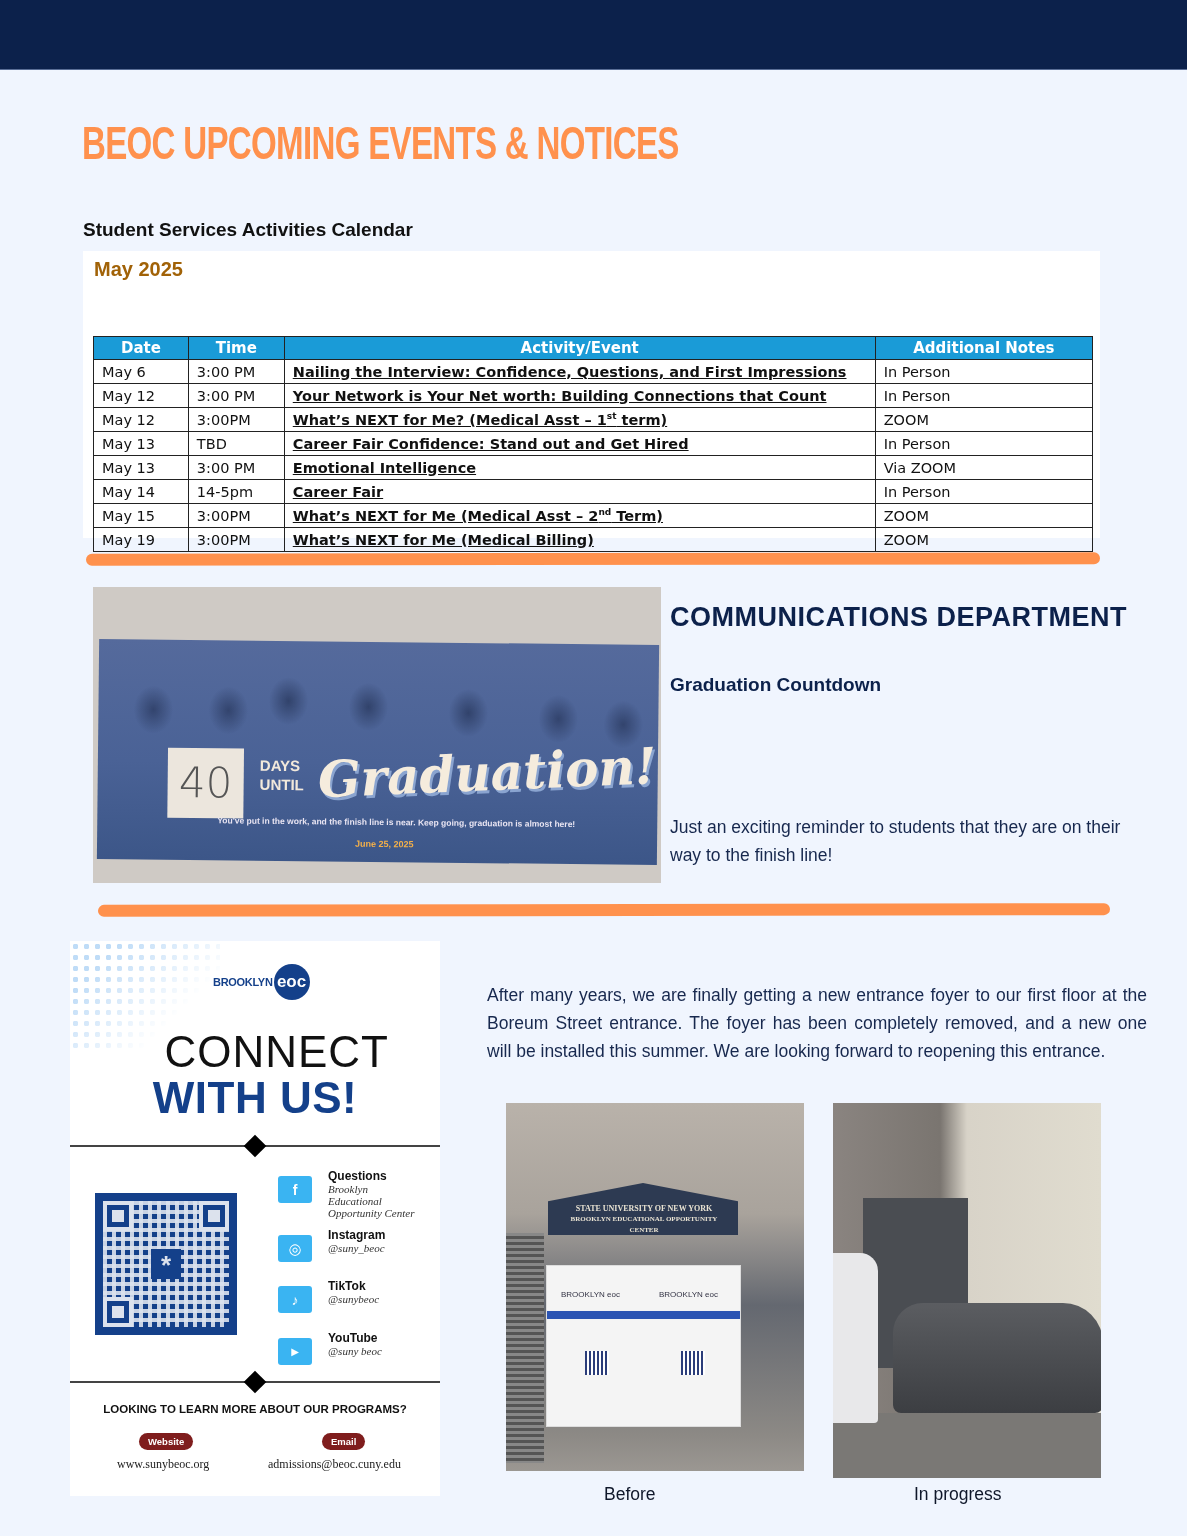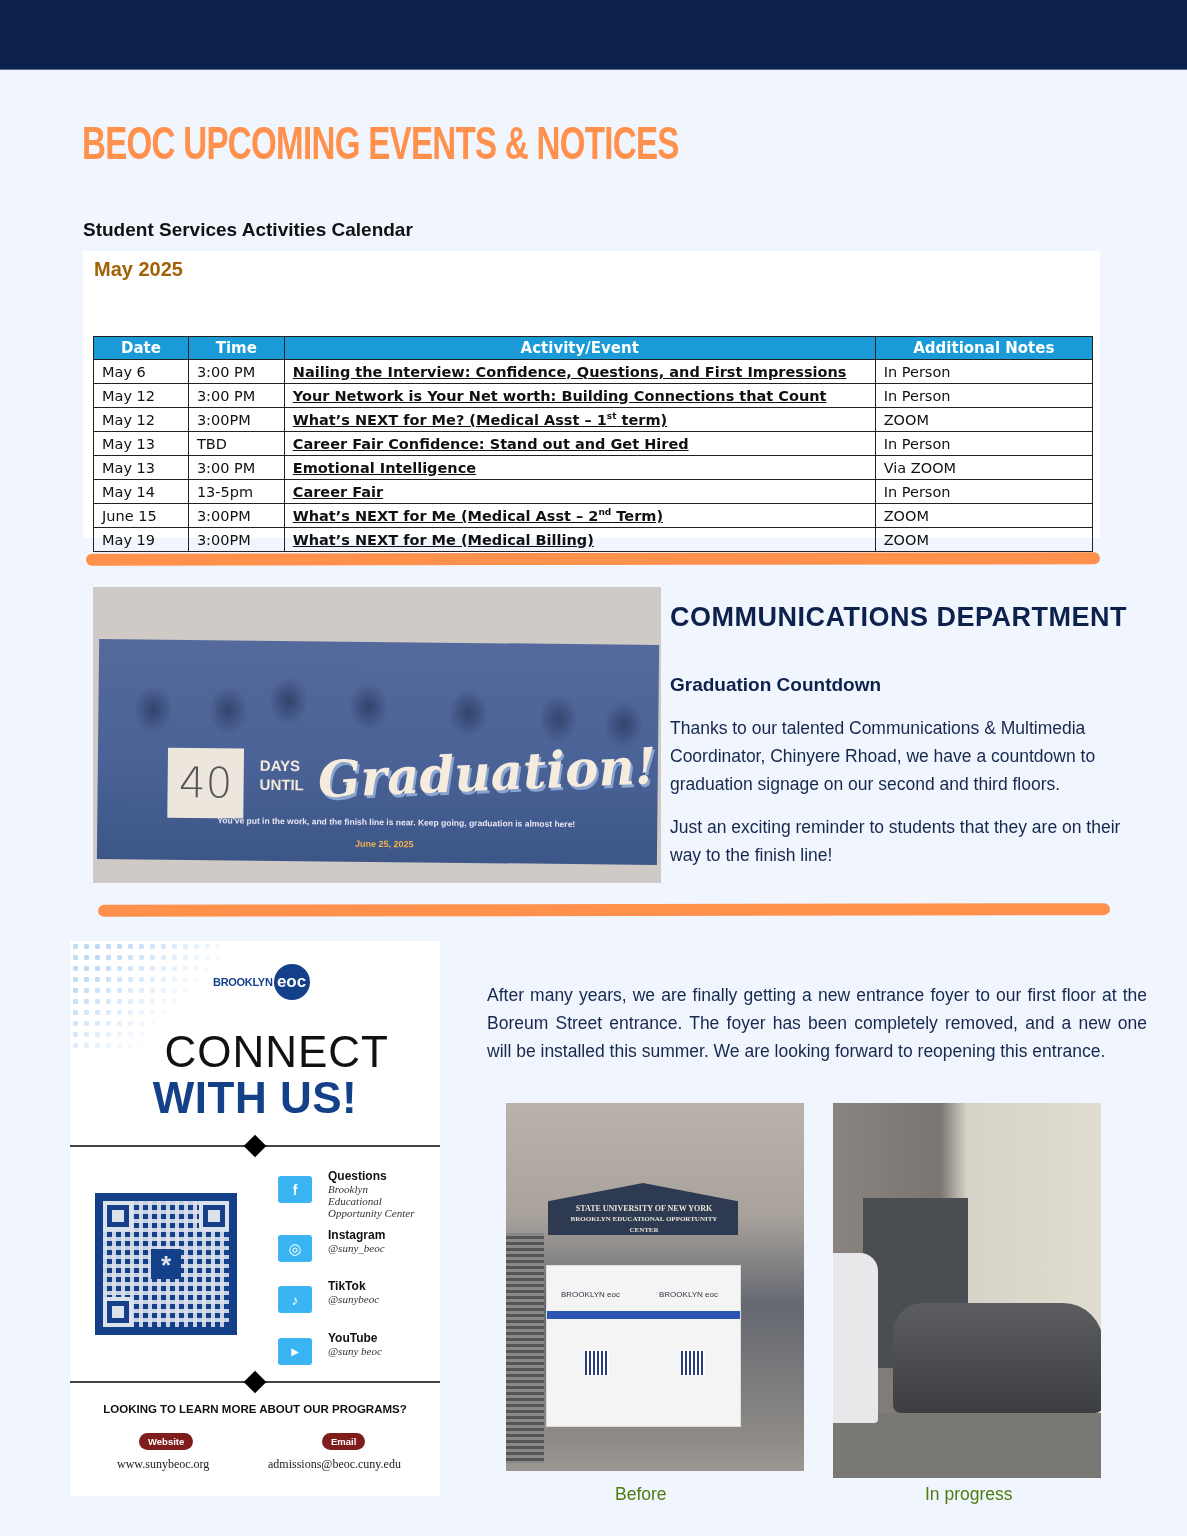--- a/index.html
+++ b/index.html
@@ -82,21 +82,21 @@
   .van { position: absolute; left: 0; top: 150px; width: 45px; height: 170px; background: #e8e8ea; border-radius: 0 18px 4px 0; }
   .street { position: absolute; left: 0; top: 310px; width: 268px; height: 65px; background: #7a7875; }
   .kiosk-roof { position: absolute; left: 42px; top: 80px; width: 190px; height: 52px; background: #2d3a52; clip-path: polygon(0 35%,50% 0,100% 35%,100% 100%,0 100%); }
   .kiosk-sign { position: absolute; left: 52px; top: 100px; width: 172px; text-align: center; color: #e8e2d2; font-size: 8px; font-weight: bold; font-family: "Liberation Serif", serif; line-height: 11px; }
   .kiosk-banner { position: absolute; left: 40px; top: 162px; width: 195px; height: 162px; background: #f4f4f4; border: 1px solid #ddd; }
   .kiosk-stripe { position: absolute; left: 0; top: 45px; width: 100%; height: 8px; background: #2b54b3; }
   .kiosk-banner-logo { position: absolute; top: 24px; font-size: 8px; color: #334; }
   .kiosk-qr { position: absolute; top: 85px; width: 24px; height: 24px; background: repeating-linear-gradient(90deg,#2b3d7a 0 2px,#fff 2px 4px); }
   .shutter { position: absolute; left: 0; top: 130px; width: 38px; height: 230px; background: repeating-linear-gradient(180deg,#888 0 3px,#555 3px 6px); }
 
-  .caption { position: absolute; font-size: 17.5px; color: #4d7c0f; margin-left: 11px; }
+  .caption { position: absolute; font-size: 17.5px; color: #0f172a; }
 </style>
 </head>
 <body>
 
 <div class="page">
   <div class="topbar"></div>
 
   <h1 class="main-title">BEOC UPCOMING EVENTS &amp; NOTICES</h1>
   <div class="cal-subtitle">Student Services Activities Calendar</div>
 
@@ -137,26 +137,26 @@
           <td>In Person</td>
         </tr>
         <tr>
           <td>May 13</td>
           <td>3:00 PM</td>
           <td class="activity"><span>Emotional Intelligence</span></td>
           <td>Via ZOOM</td>
         </tr>
         <tr>
           <td>May 14</td>
-          <td>13-5pm</td>
+          <td>14-5pm</td>
           <td class="activity"><span>Career Fair</span></td>
           <td>In Person</td>
         </tr>
         <tr>
-          <td>June 15</td>
+          <td>May 15</td>
           <td>3:00PM</td>
           <td class="activity"><span>What’s NEXT for Me (Medical Asst – 2</span><sup>nd</sup><span> Term)</span></td>
           <td>ZOOM</td>
         </tr>
         <tr>
           <td>May 19</td>
           <td>3:00PM</td>
           <td class="activity"><span>What’s NEXT for Me (Medical Billing)</span></td>
           <td>ZOOM</td>
         </tr>
@@ -175,21 +175,20 @@
         <div>UNTIL</div>
       </div>
       <div class="grad-script">Graduation!</div>
       <div class="grad-tagline">You've put in the work, and the finish line is near. Keep going, graduation is almost here!</div>
       <div class="grad-date">June 25, 2025</div>
     </div>
   </div>
 
   <h2 class="comm-heading">COMMUNICATIONS DEPARTMENT</h2>
   <h3 class="comm-sub">Graduation Countdown</h3>
-  <p class="comm-p comm-p1">Thanks to our talented Communications &amp; Multimedia Coordinator, Chinyere Rhoad, we have a countdown to graduation signage on our second and third floors.</p>
   <p class="comm-p comm-p2">Just an exciting reminder to students that they are on their way to the finish line!</p>
 
   <div class="divider divider2"></div>
 
   <div class="connect-card">
     <div class="dots"></div>
     <div class="logo">
       <span class="logo-text">BROOKLYN</span>
       <span class="logo-circle">eoc</span>
     </div>

